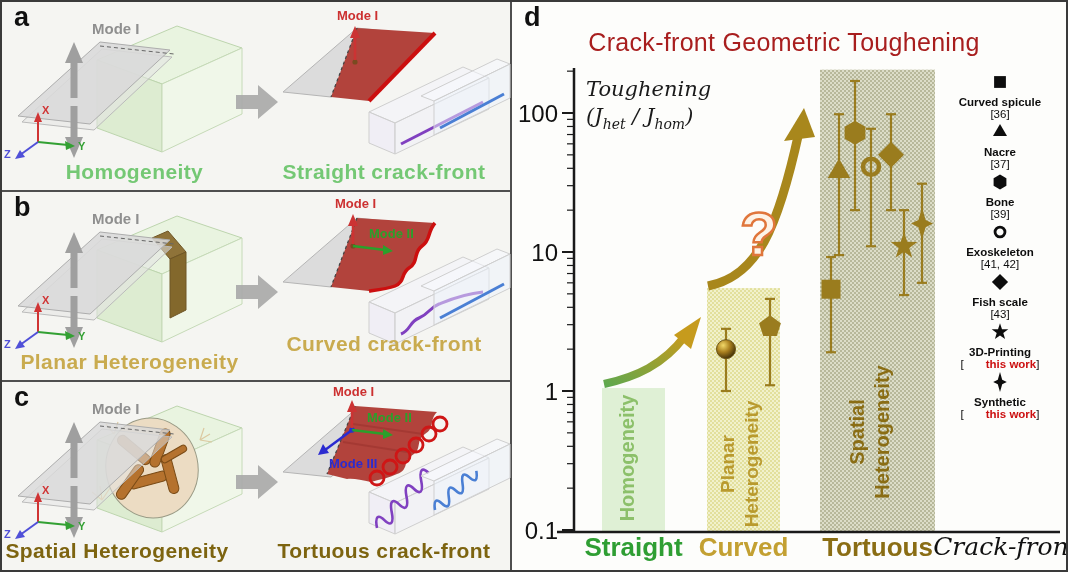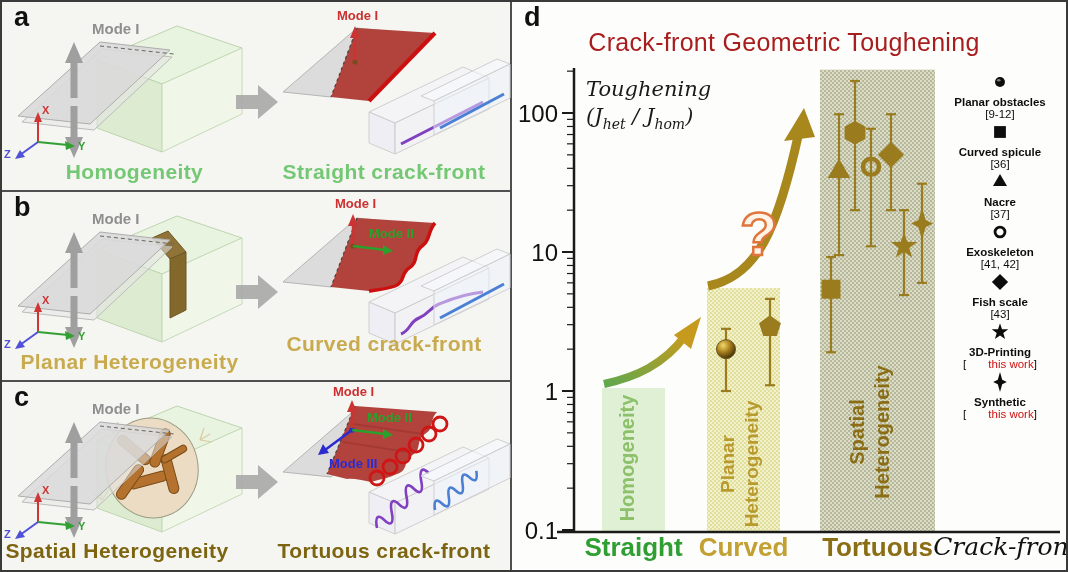--- a/index.html
+++ b/index.html
@@ -27,21 +27,21 @@
   .sub{font-size:14px}
   .tick{font:24px "Liberation Sans",sans-serif;fill:#111}
   .bandlab{font-weight:bold;font-family:"Liberation Sans",sans-serif}
   .xlab{font-weight:bold;font-size:26px;font-family:"Liberation Sans",sans-serif}
   .xnote{font:italic 25px "DejaVu Serif",serif;fill:#111}
   #qmark{font:bold 62px "Liberation Sans",sans-serif;fill:#fdf3e7;stroke:#e0763c;stroke-width:2.5px;text-anchor:middle}
   #legend{position:absolute;left:424px;top:70px;width:128px;}
   .lg-item{height:50px;text-align:center;line-height:1.05;}
   .lg-name{font-size:11.5px;font-weight:bold;color:#0d0d0d;white-space:nowrap;}
   .lg-ref{font-size:11.5px;color:#0d0d0d;}
-  .lg-ref .red{color:#cc1111;font-weight:normal;margin-left:22px;}
+  .lg-ref .red{color:#cc1111;font-weight:bold;margin-left:22px;}
 </style>
 </head>
 <body>
 
 <div id="app">
 
   <div class="row" id="row-a">
     <svg class="scene" style="left:0" width="250" height="158" viewBox="0 0 250 158">
       <g>
         <polygon points="95,58 175,24 240,46 160,82" fill="#e9f4e0" stroke="#bdd5ae"></polygon>
@@ -426,29 +426,28 @@
       <g id="g-xlabels">
           <text x="121.5" y="554" text-anchor="middle" fill="#2f9e33" class="xlab">Straight</text>
           <text x="231.5" y="554" text-anchor="middle" fill="#c3a032" class="xlab">Curved</text>
           <text x="365.5" y="554" text-anchor="middle" fill="#8a6d14" class="xlab">Tortuous</text>
           <text x="494" y="553" text-anchor="middle" class="xnote">Crack-front</text>
         </g>
     </svg>
 
     <div id="legend">
         <div class="lg-item"><svg width="24" height="20" viewBox="-12 -10 24 20">
-            <circle cx="0" cy="0" r="4.96" fill="#0d0d0d"></circle>
-            <ellipse cx="-1.24" cy="-1.8599999999999999" rx="1.8599999999999999" ry="1.24" fill="#999" opacity="0.8"></ellipse>
-          </svg><div class="lg-name">Planar obstacles</div><div class="lg-ref">[9-12]</div></div>
-        <div class="lg-item"><svg width="24" height="20" viewBox="-12 -10 24 20">
             <polygon points="5.9,-5.9 5.9,5.9 -5.9,5.9 -5.9,-5.9" fill="#0d0d0d"></polygon>
           </svg><div class="lg-name">Curved spicule</div><div class="lg-ref">[36]</div></div>
         <div class="lg-item"><svg width="24" height="20" viewBox="-12 -10 24 20">
             <polygon points="0.0,-8.1 7.0,4.0 -7.0,4.0" fill="#0d0d0d"></polygon>
           </svg><div class="lg-name">Nacre</div><div class="lg-ref">[37]</div></div>
+        <div class="lg-item"><svg width="24" height="20" viewBox="-12 -10 24 20">
+            <polygon points="0.0,-7.4 6.4,-3.7 6.4,3.7 0.0,7.4 -6.4,3.7 -6.4,-3.7" fill="#0d0d0d"></polygon>
+          </svg><div class="lg-name">Bone</div><div class="lg-ref">[39]</div></div>
         <div class="lg-item"><svg width="24" height="20" viewBox="-12 -10 24 20">
             <circle cx="0" cy="0" r="4.96" fill="none" stroke="#0d0d0d" stroke-width="2.79"></circle>
           </svg><div class="lg-name">Exoskeleton</div><div class="lg-ref">[41, 42]</div></div>
         <div class="lg-item"><svg width="24" height="20" viewBox="-12 -10 24 20">
             <polygon points="0.0,-8.1 8.1,0.0 0.0,8.1 -8.1,0.0" fill="#0d0d0d"></polygon>
           </svg><div class="lg-name">Fish scale</div><div class="lg-ref">[43]</div></div>
         <div class="lg-item"><svg width="24" height="20" viewBox="-12 -10 24 20">
             <polygon points="0.0,-8.7 2.0,-2.8 8.3,-2.7 3.3,1.1 5.1,7.0 0.0,3.5 -5.1,7.0 -3.3,1.1 -8.3,-2.7 -2.0,-2.8" fill="#0d0d0d"></polygon>
           </svg><div class="lg-name">3D-Printing</div><div class="lg-ref">[<span class="red">this work</span>]</div></div>
         <div class="lg-item"><svg width="24" height="20" viewBox="-12 -10 24 20">

